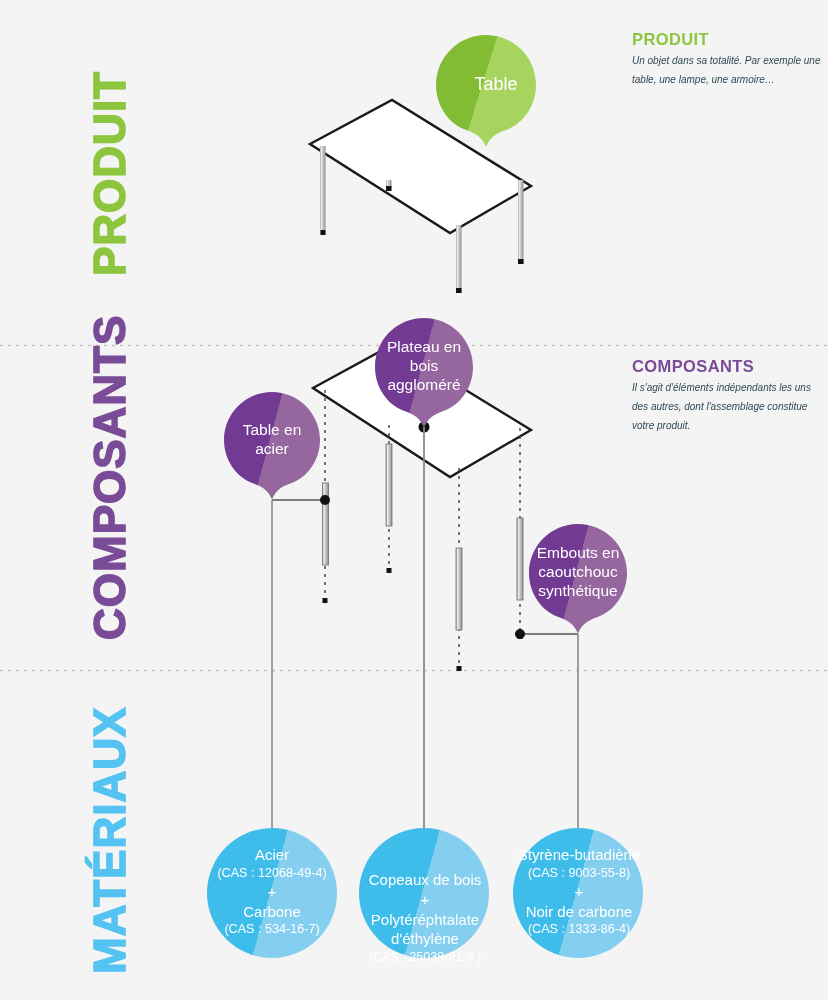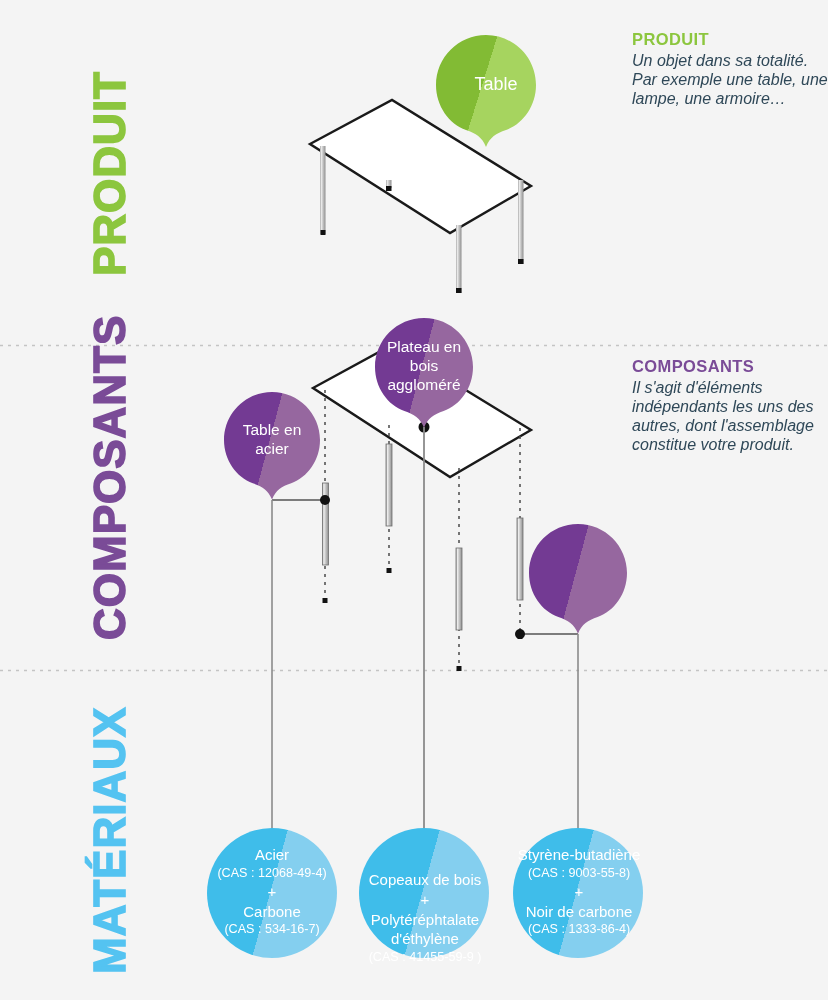--- a/index.html
+++ b/index.html
@@ -28,21 +28,21 @@
   #vlabel-produit{ left:88px; top:276px; transform:rotate(-90deg); color:#8cc63e;}
   #vlabel-composants{ left:88px; top:640px; transform:rotate(-90deg); color:#7a4b97;}
   #vlabel-materiaux{ left:88px; top:974px; transform:rotate(-90deg); color:#54c3f1;}
 
   
   .desc{position:absolute;width:196px;}
   .desc .heading{
     font-weight:bold;font-size:16.5px;letter-spacing:.4px;margin:0 0 2px 0;
   }
   .desc .body{
-    font-style:italic;font-size:16px;line-height:19px;color:#2f4858;
+    font-style:italic;font-size:10px;line-height:19px;color:#2f4858;
   }
   #desc-produit{left:632px;top:30px;}
   #desc-produit .heading{color:#8cc63e;}
   #desc-composants{left:632px;top:357px;}
   #desc-composants .heading{color:#7a4b97;}
   #desc-materiaux{left:632px;top:678px;}
   #desc-materiaux .heading{color:#54c3f1;}
 
   
   .btext{
@@ -200,34 +200,39 @@
     <div>Table en</div>
     <div>acier</div>
   </div>
 
   <div class="btext" style="left:368px;top:337px;width:112px;">
     <div>Plateau en</div>
     <div>bois</div>
     <div>aggloméré</div>
   </div>
 
+  <div class="btext" style="left:522px;top:543px;width:112px;">
+    <div>Embouts en</div>
+    <div>caoutchouc</div>
+    <div>synthétique</div>
+  </div>
 
   <div class="mtext" style="left:200px;top:845px;width:144px;">
     <div>Acier</div>
     <span class="cas">(CAS : 12068-49-4)</span>
     <span class="plus">+</span>
     <div>Carbone</div>
     <span class="cas">(CAS : 534-16-7)</span>
   </div>
 
   <div class="mtext" style="left:352px;top:870px;width:146px;">
     <div>Copeaux de bois</div>
     <span class="plus">+</span>
     <div>Polytéréphtalate d'éthylène</div>
-    <span class="cas">(CAS : 41455-59-9 )</span>
+    <span class="cas">(CAS : 25038-81-9 )</span>
   </div>
 
   <div class="mtext" style="left:506px;top:845px;width:146px;">
     <div>Styrène-butadiène</div>
     <span class="cas">(CAS : 9003-55-8)</span>
     <span class="plus">+</span>
     <div>Noir de carbone</div>
     <span class="cas">(CAS : 1333-86-4)</span>
   </div>
 

